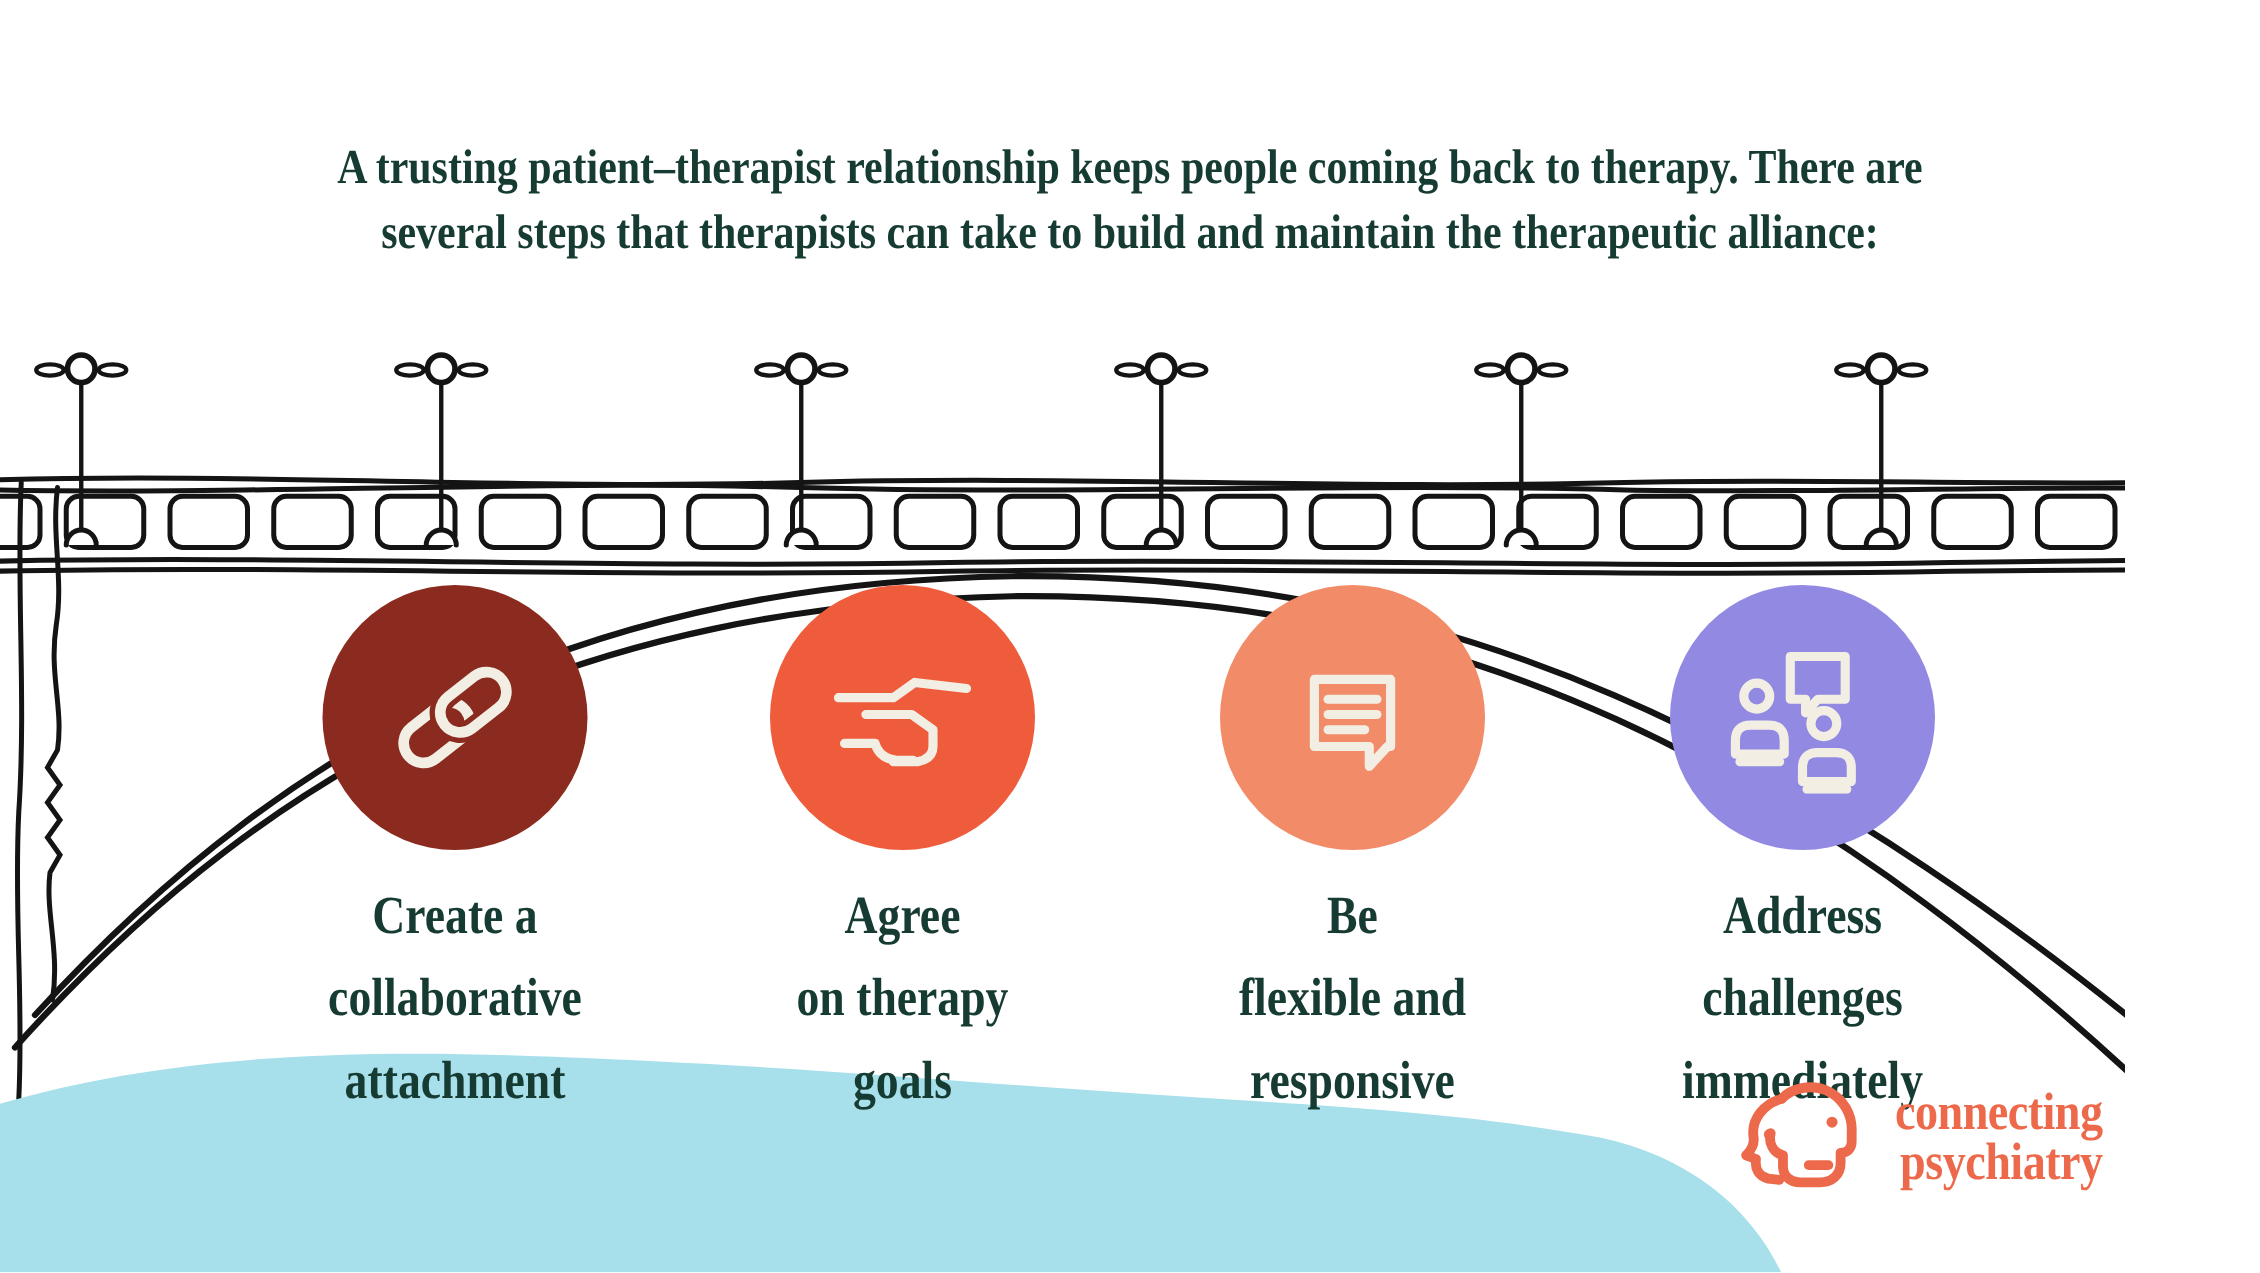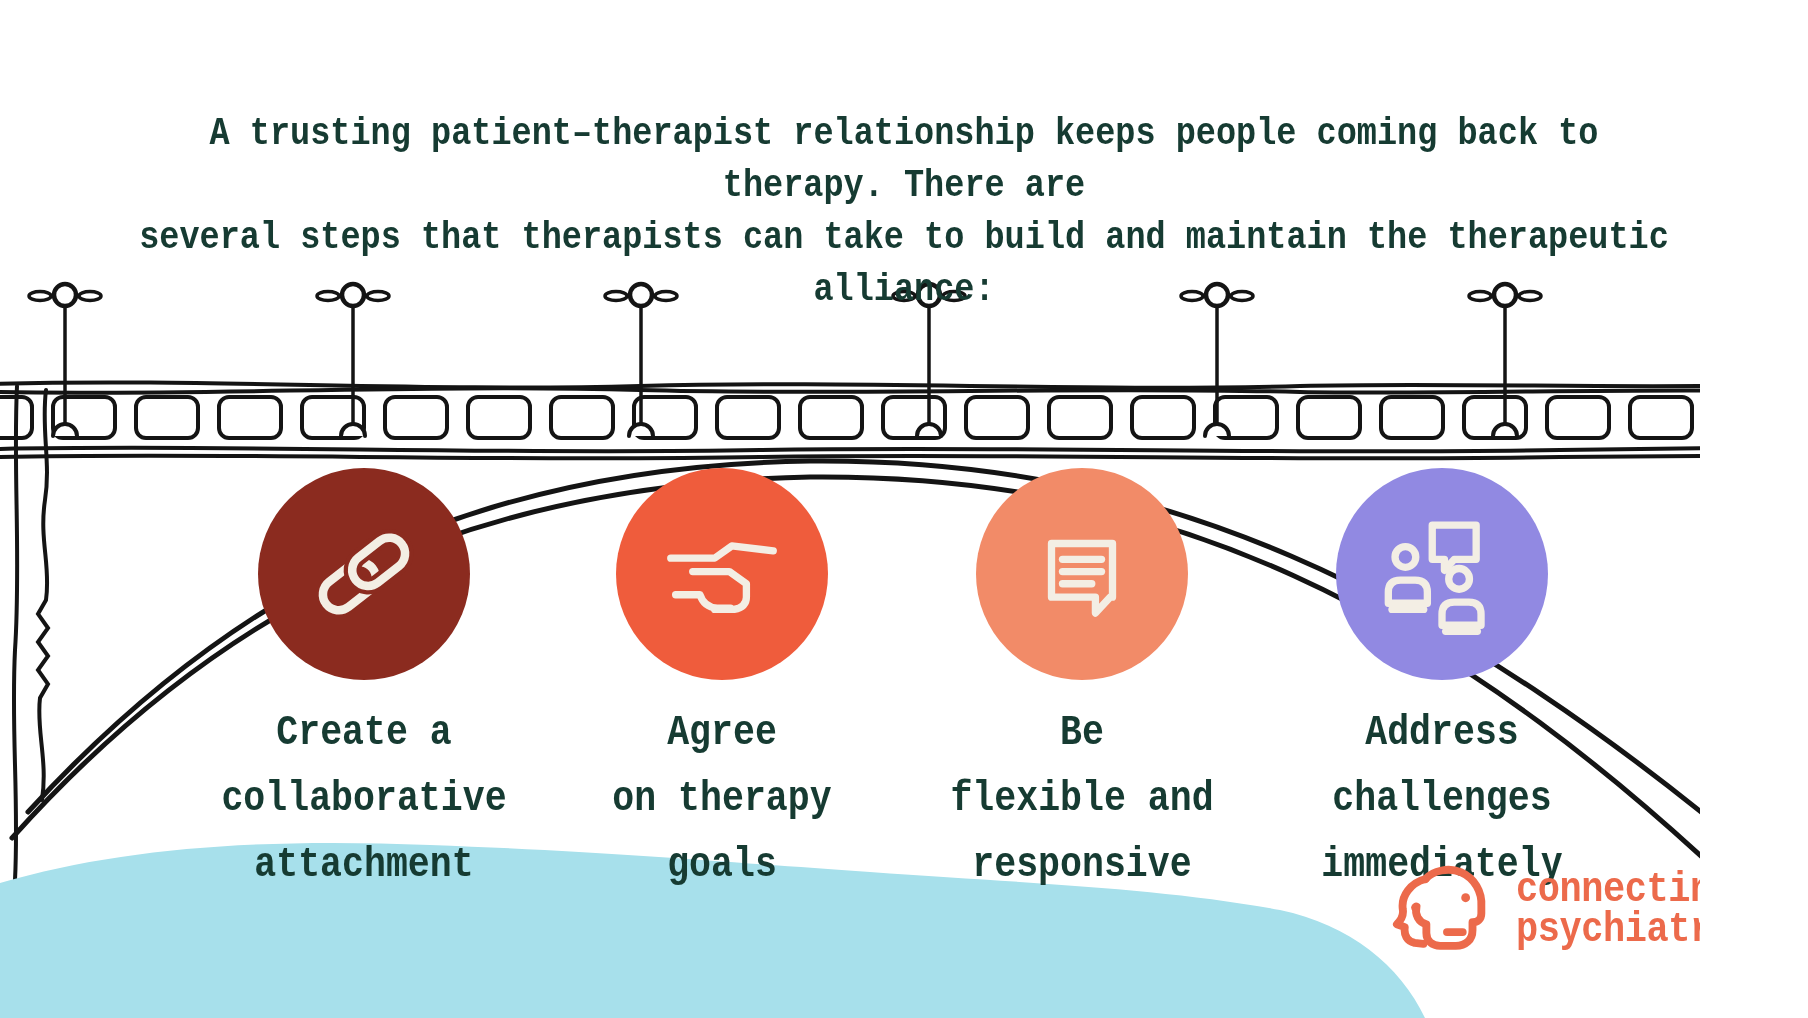--- a/index.html
+++ b/index.html
@@ -1,18 +1,18 @@
 <!DOCTYPE html>
 <html><head>
 <meta charset="utf-8">
 <style>
   html,body{margin:0;padding:0;background:#ffffff;}
   .canvas{
     position:relative;width:1700px;height:1018px;background:#ffffff;
-    overflow:hidden;font-family:Liberation Mono, monospace;
+    overflow:hidden;font-family:Liberation Serif, serif;
   }
   svg.bridge{position:absolute;left:0;top:0;width:1808px;height:1018px;}
   .title{
     position:absolute;top:108px;left:0;width:1808px;text-align:center;
     font-size:39px;font-weight:700;line-height:52px;white-space:pre-line;
     transform:scaleX(.86);transform-origin:50% 0;color:#163B32;
   }
   .step-circle{
     position:absolute;top:468px;width:212px;height:212px;border-radius:50%;
     background:var(--c);display:flex;align-items:center;justify-content:center;

